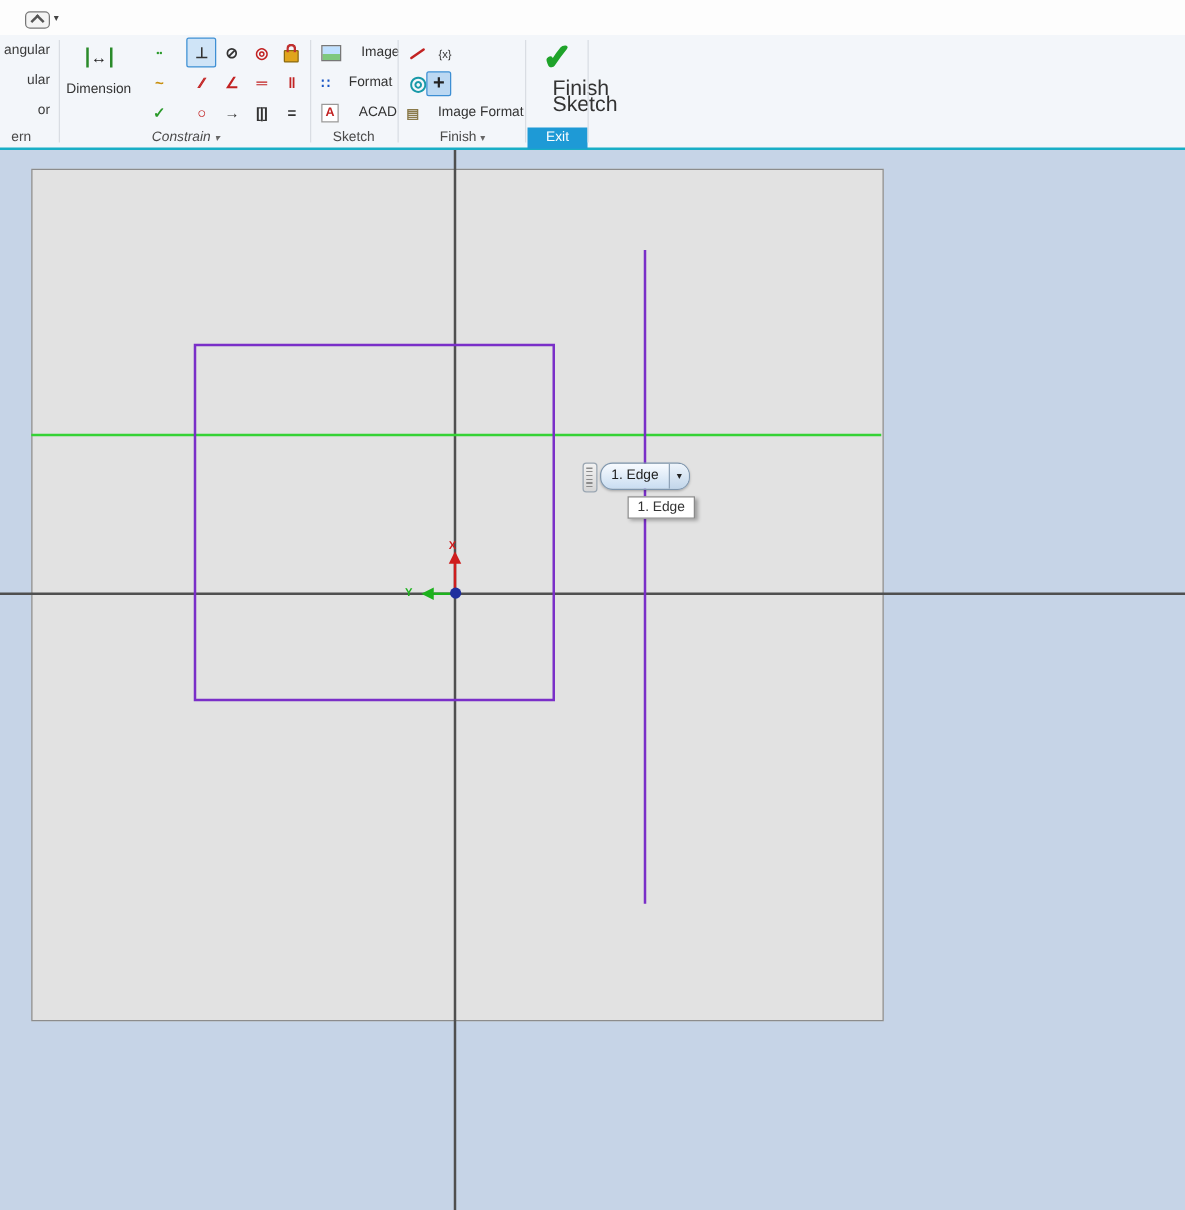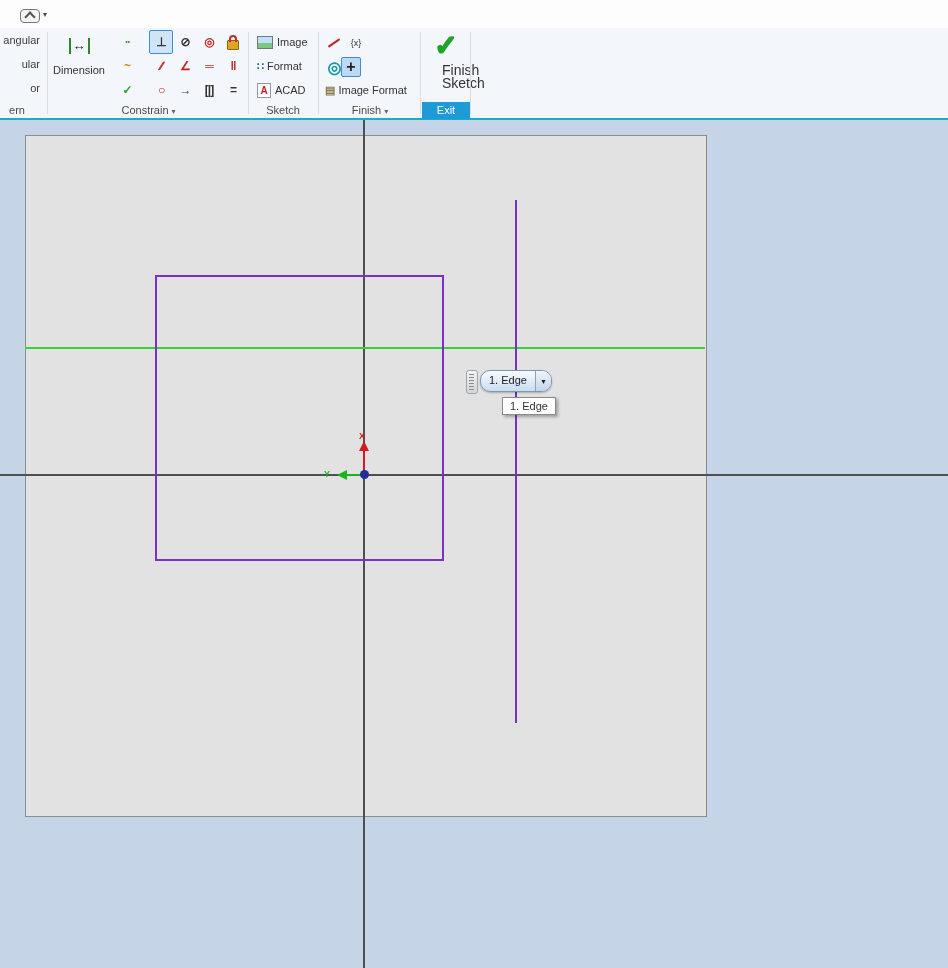--- a/index.html
+++ b/index.html
@@ -14,21 +14,21 @@
                 border-left:2px solid #555;border-top:2px solid #555;transform:rotate(45deg);}
   .collapse-caret{position:absolute;left:43px;top:10px;font-size:8px;color:#444;line-height:10px;}
 
   
   .ribbon{position:absolute;left:0;top:28px;width:948px;height:90px;background:#f3f6fa;
           border-bottom:2px solid var(--ribbon-accent);}
   .vsep{position:absolute;top:4px;height:82px;width:1px;background:#d9dde3;}
   .plabel{position:absolute;top:74px;height:16px;line-height:16px;font-size:11px;color:#4a4a4a;
           text-align:center;white-space:nowrap;}
   .plabel .caret{font-size:8px;color:#666;margin-left:3px;}
-  .rowbtn{position:absolute;height:18px;display:flex;align-items:center;gap:4px;font-size:11px;color:#333;
+  .rowbtn{position:absolute;height:18px;display:flex;align-items:center;gap:16px;font-size:11px;color:#333;
           white-space:nowrap;}
 
   
   .clip-item{position:absolute;width:46px;text-align:right;font-size:11px;color:#3b3b3b;height:15px;
              line-height:15px;overflow:hidden;}
 
   
   .dim-btn{position:absolute;left:50px;top:2px;width:58px;height:70px;text-align:center;border-radius:3px;}
   .dim-ic{display:inline-block;margin-top:8px;border-left:2px solid #2a8a2a;border-right:2px solid #2a8a2a;
           padding:0 2px;font-size:13px;color:#222;line-height:16px;}
@@ -58,21 +58,21 @@
   
   .constr-ic{display:inline-block;width:14px;height:2px;background:#c22222;transform:rotate(-35deg);
              border-radius:1px;}
   .fcell{position:absolute;width:18px;height:18px;display:flex;align-items:center;justify-content:center;
          border:1px solid transparent;border-radius:2px;}
   .fsel{border:1px solid #3d8fd4;background:#bcd8f2;}
 
   
   .finish-check{display:block;text-align:center;font-size:28px;line-height:28px;color:#1fa32a;
                 font-weight:bold;-webkit-text-stroke:1.5px #1fa32a;}
-  .finish-lbl{margin-top:4px;text-align:right;font-size:14px;line-height:13px;color:#333;margin-left:20px;}
+  .finish-lbl{margin-top:4px;text-align:right;font-size:17px;line-height:13px;color:#333;margin-left:20px;}
   .exit-lbl{position:absolute;left:422px;top:74px;width:48px;height:17px;line-height:17px;text-align:center;
             font-size:11px;color:#fff;background:var(--exit-blue);}
 
   
   .canvas{position:absolute;left:0;top:120px;width:948px;height:848px;background:var(--canvas-bg);}
   .plane{position:absolute;left:25px;top:15px;width:680px;height:680px;background:var(--plane-fill);
          border:1px solid var(--plane-border);}
   .axis-v{position:absolute;left:363px;top:0;width:2px;height:848px;background:var(--axis-line);}
   .axis-h{position:absolute;left:0;top:354px;width:948px;height:2px;background:var(--axis-line);}
   .green-line{position:absolute;left:25px;top:227px;width:680px;height:2px;background:var(--sketch-green);}
@@ -176,21 +176,21 @@
             <span class="glyph c-dark">→</span>
           </div>
         <div class="ccell r2 c3">
             <span class="glyph c-dark">[|]</span>
           </div>
         <div class="ccell r2 c4">
             <span class="glyph c-dark">=</span>
           </div>
       </div>
 
-      <div class="plabel" style="left:50px;width:197px;">
+      <div class="plabel" style="left:50px;width:197px;font-style:italic;">
         <span>Constrain</span><span class="caret">▾</span>
       </div>
     </div>
 
     <div class="vsep" style="left:248px;"></div>
 
     <div>
       <div class="rowbtn" style="left:257px;top:5px;">
         <span class="img-ic"></span>
         <span>Image</span>

